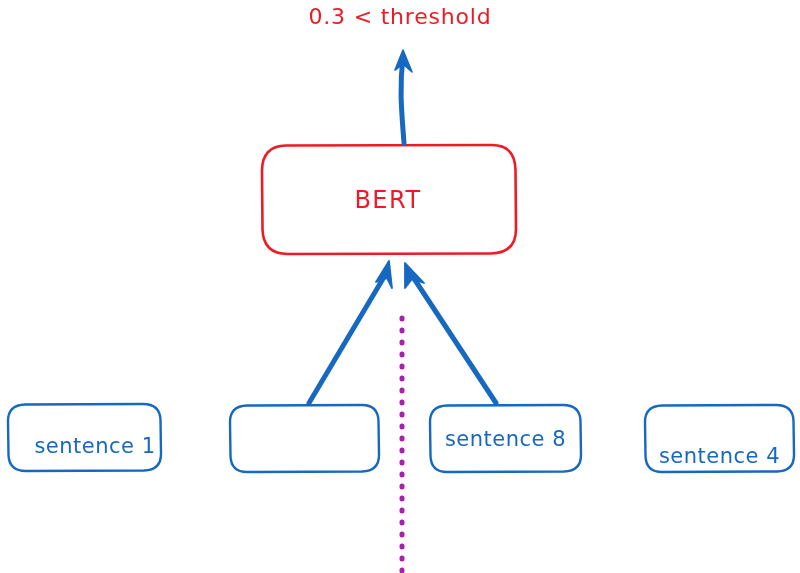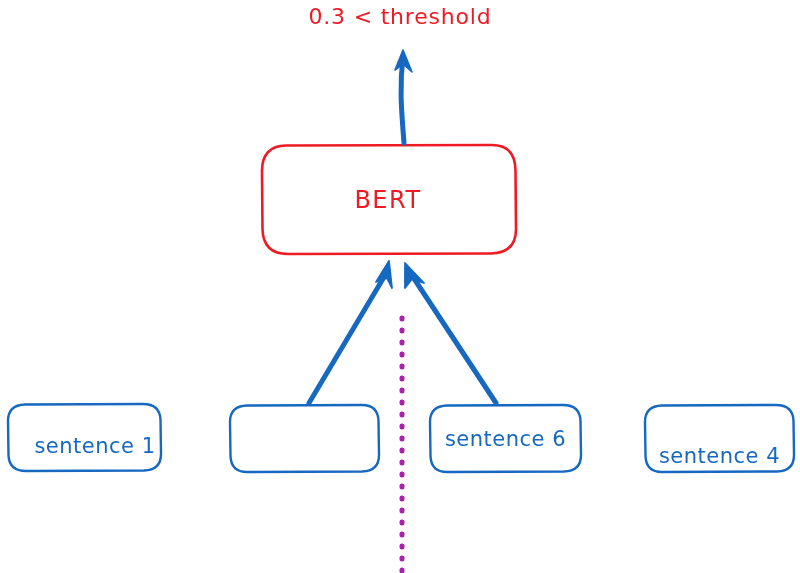--- a/index.html
+++ b/index.html
@@ -124,17 +124,17 @@
     <path d="M 405 263 L 405 288 L 412 279 L 424 283 Z" fill="#1668c1" stroke="#1668c1" stroke-width="1.8" stroke-linejoin="round"></path>
   </svg>
 
   <div class="threshold-label" style="left:0; top:4px; width:800px; text-align:center;">0.3 &lt; threshold</div>
 
   <div class="node-label bert-label" style="left:262px; top:145px; width:252px; height:109px;">BERT</div>
 
   <div class="node-label sentence-label" style="left:8px; top:412px; width:174px; height:67px;">sentence 1</div>
 
 
-  <div class="node-label sentence-label" style="left:430px; top:405px; width:151px; height:67px;">sentence 6</div>
+  <div class="node-label sentence-label" style="left:430px; top:405px; width:151px; height:67px;">sentence 8</div>
 
   <div class="node-label sentence-label" style="left:645px; top:422px; width:149px; height:67px;">sentence 4</div>
 
 </div>
 
 </body></html>

